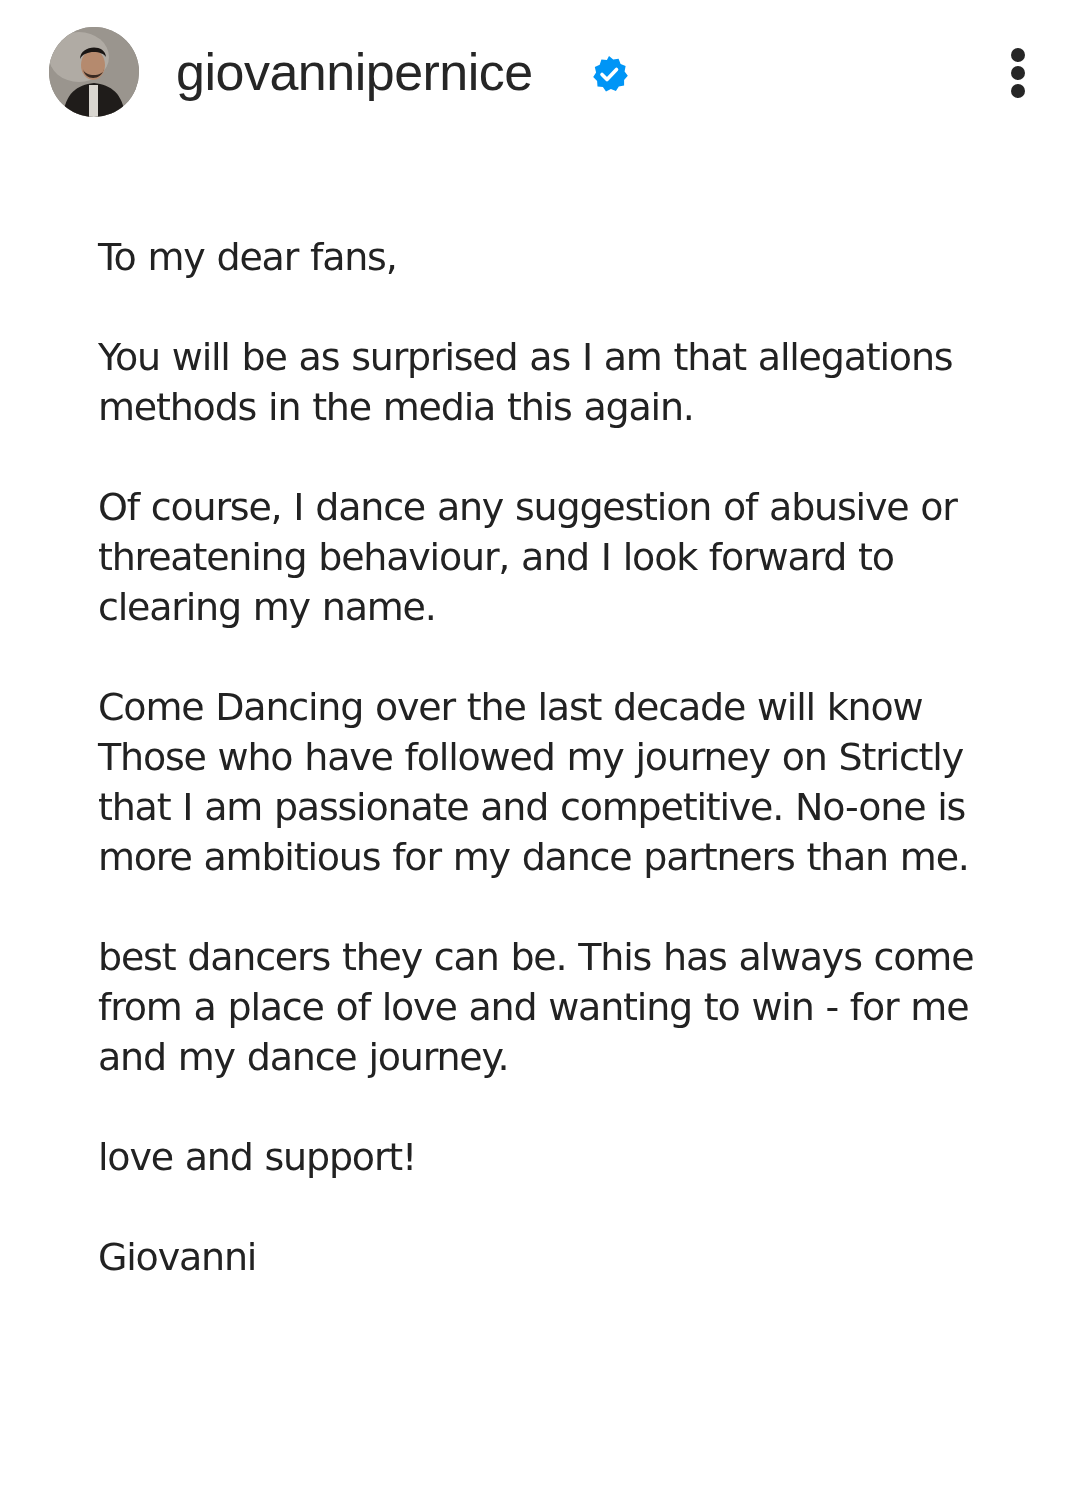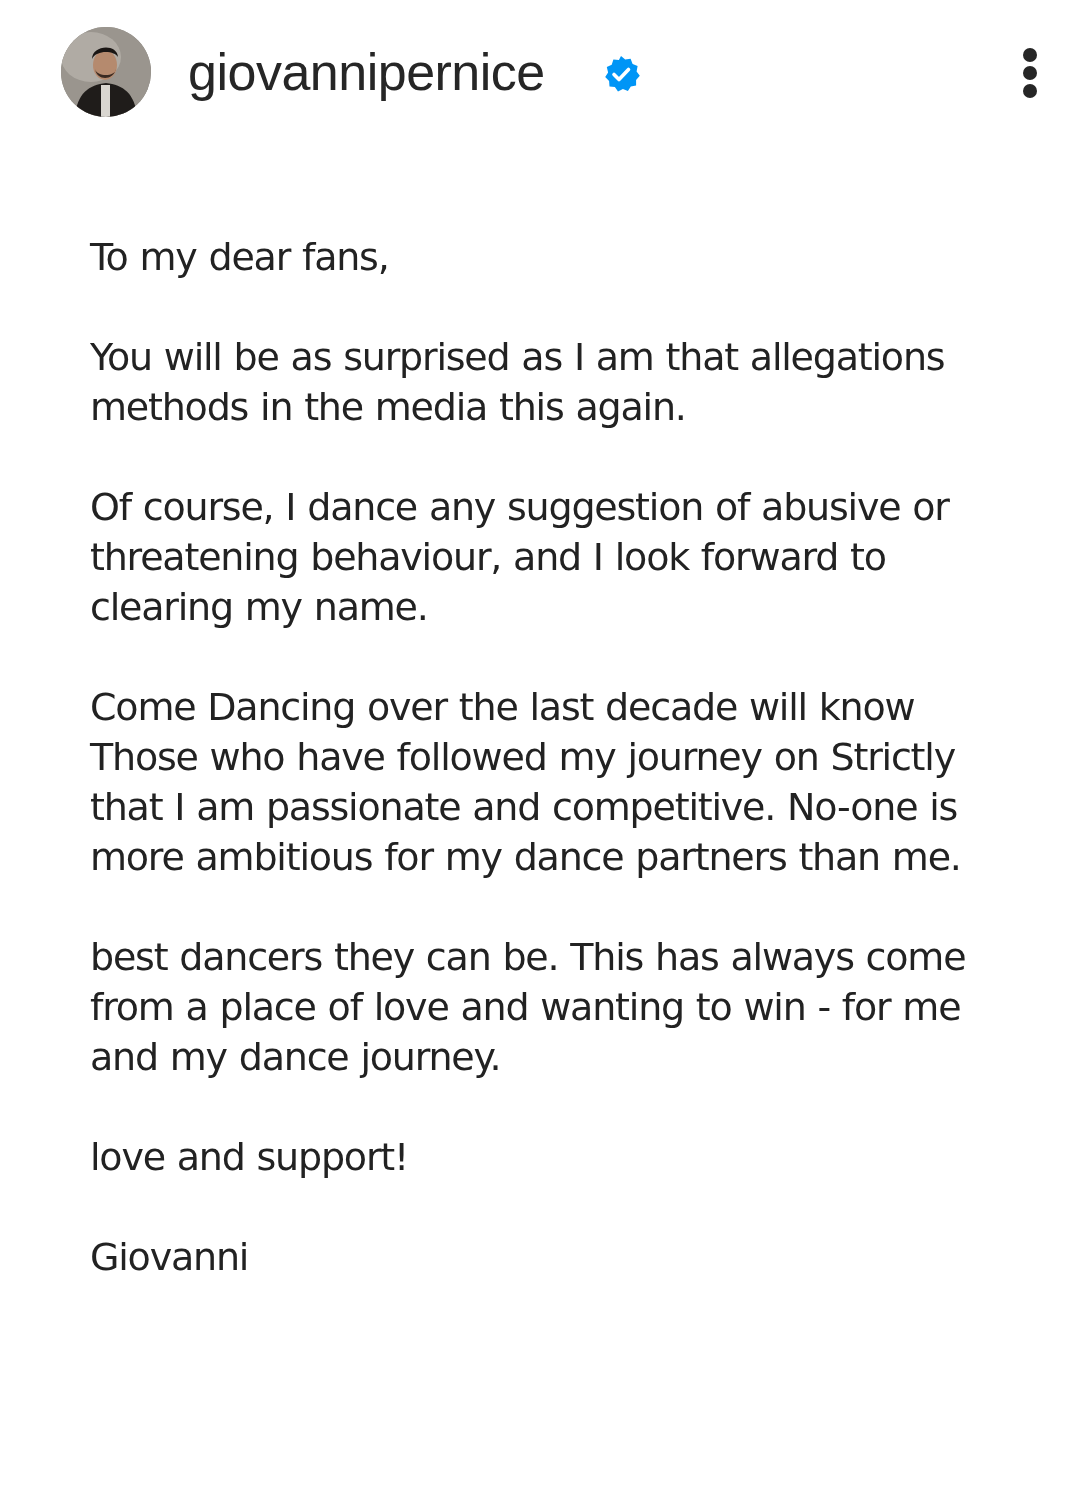--- a/index.html
+++ b/index.html
@@ -9,21 +9,21 @@
     background: #ffffff;
     overflow: hidden;
   }
   body {
     position: relative;
     font-family: "Liberation Sans", sans-serif;
     color: #222222;
   }
   .header {
     position: absolute;
-    left: 16px; top: 0;
+    left: 4px; top: 0;
     width: 980px;
     height: 145px;
   }
   .avatar {
     position: absolute;
     left: 45px; top: 27px;
     width: 90px; height: 90px;
     border-radius: 50%;
     overflow: hidden;
     background: radial-gradient(circle at 40% 35%, #b8b4ad 0%, #8f8a83 45%, #6e6a64 100%);
@@ -54,21 +54,21 @@
   }
   .more-btn .dot {
     position: absolute;
     left: 13px;
     width: 14px; height: 14px;
     border-radius: 50%;
     background: #262626;
   }
   .letter {
     position: absolute;
-    left: 90px; top: 232px;
+    left: 98px; top: 232px;
     width: 940px;
     font-family: "DejaVu Sans", sans-serif;
     font-size: 38px;
     line-height: 50px;
     color: #222222;
     letter-spacing: -1.2px;
     word-spacing: 1px;
   }
   .letter .line { display: block; white-space: nowrap; height: 50px; }
   .letter .gap { display: block; height: 50px; }

